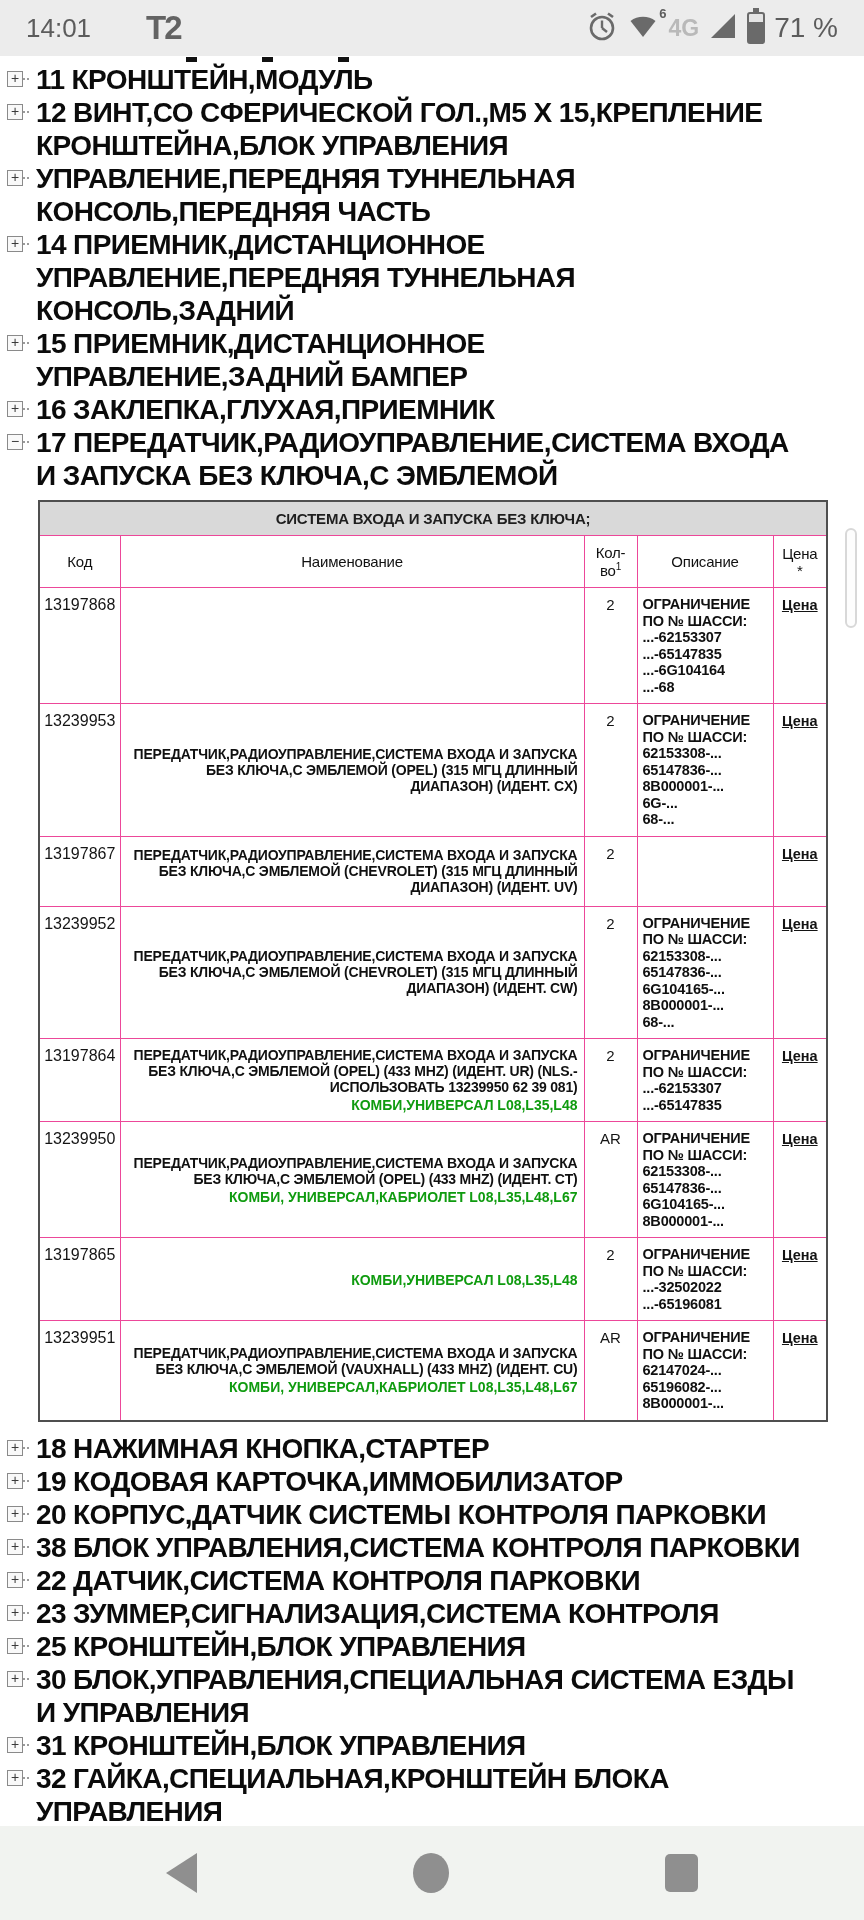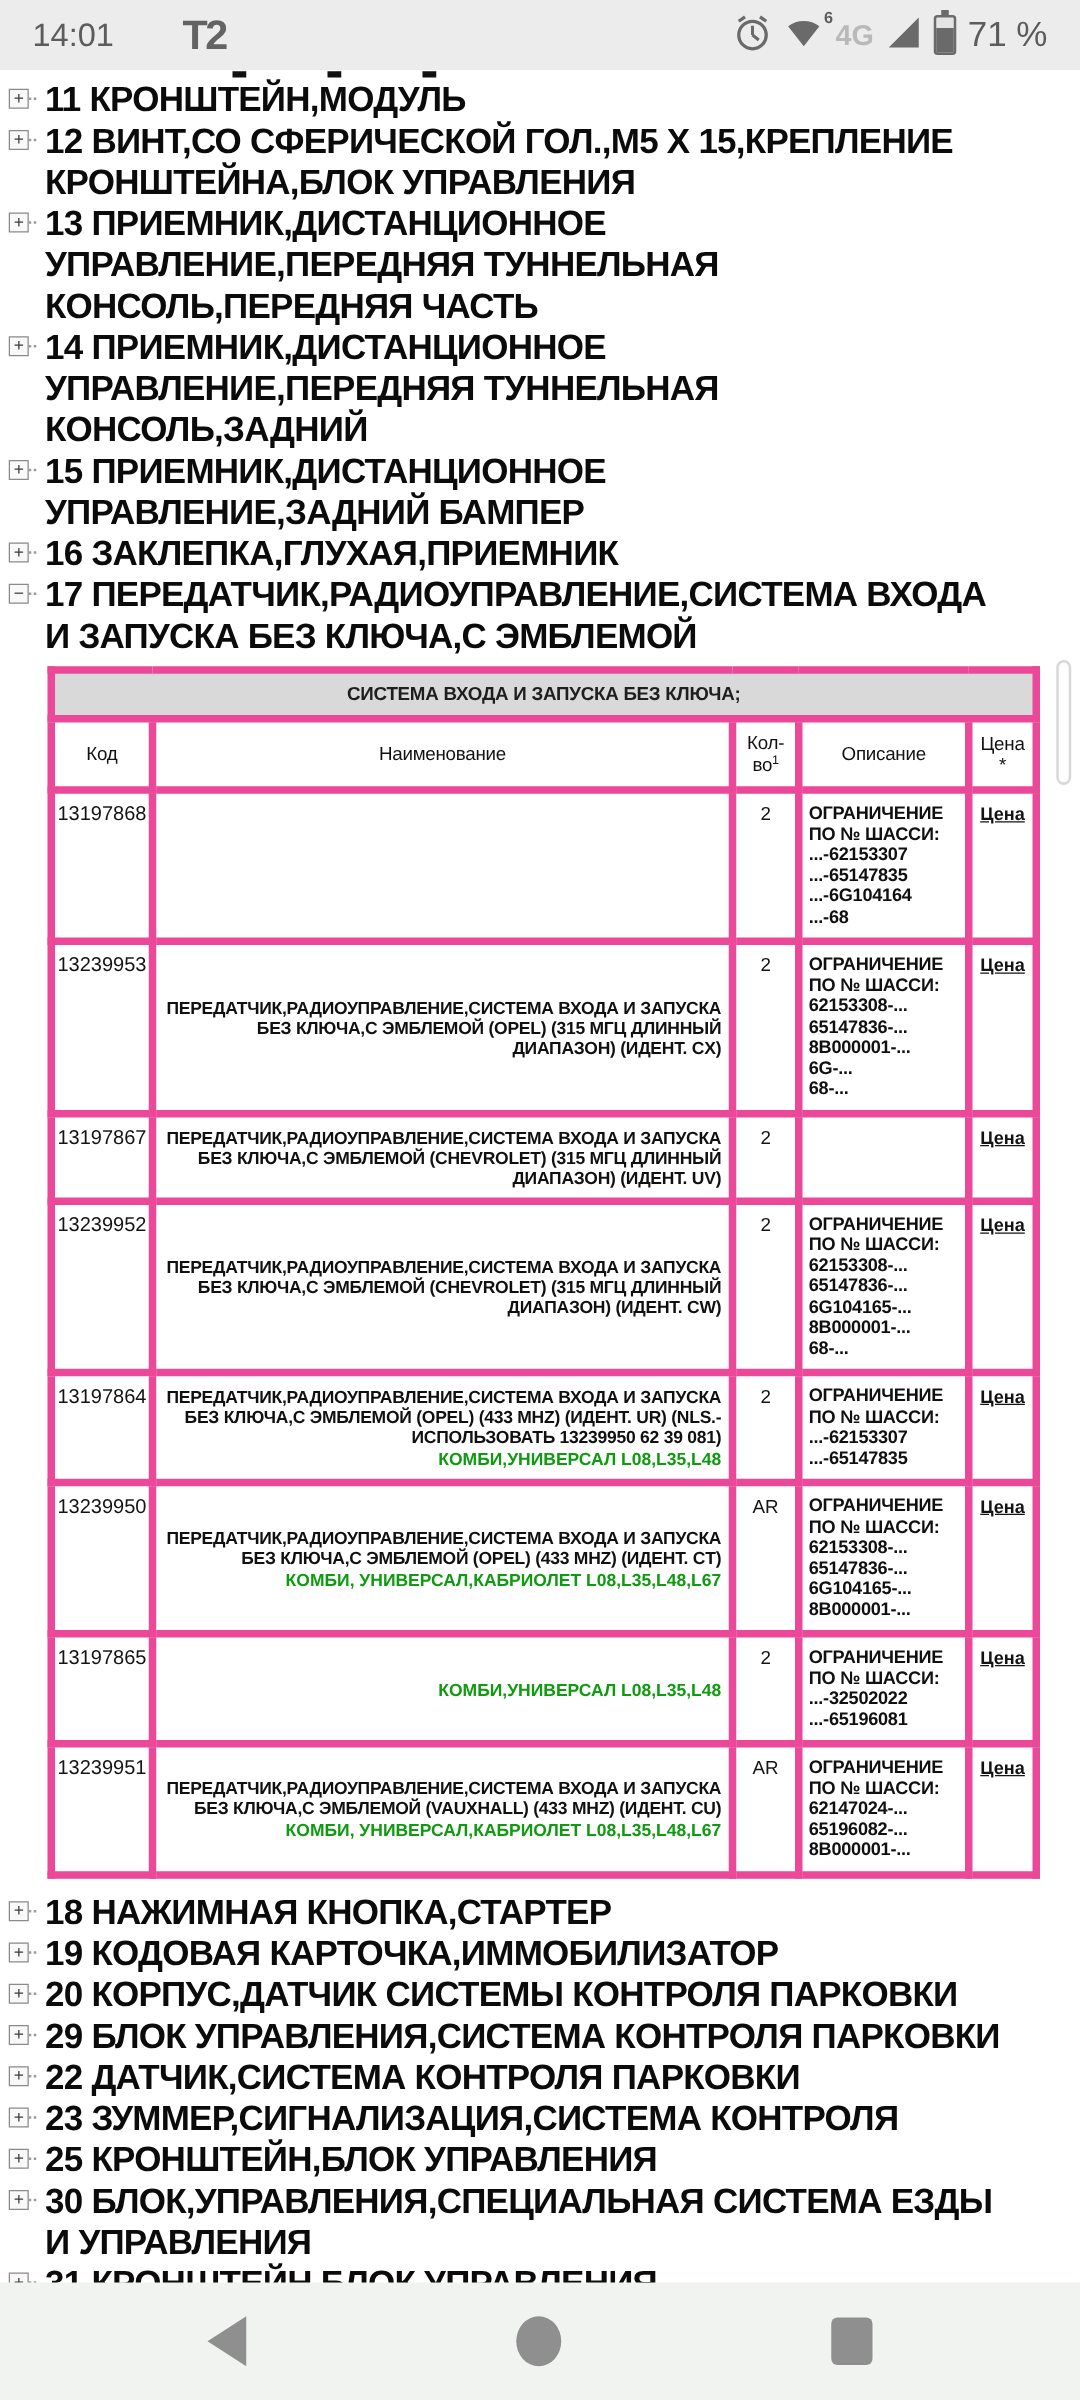--- a/index.html
+++ b/index.html
@@ -41,21 +41,21 @@
     font-size:28px; font-weight:700; line-height:33px; letter-spacing:-0.6px;
     white-space:nowrap; color:#0b0b0b;
   }
 
   
   .tbl-wrap{ margin:8px 0 10px 38px; }
   table.parts-table{
     border-collapse:collapse; table-layout:fixed; width:788px;
     border:2px solid #4f4f4f; background:#fff;
   }
-  .parts-table td, .parts-table th{ border:6px solid #ec4899; box-sizing:border-box;margin-left:27px; }
+  .parts-table td, .parts-table th{ border:1px solid #ec4899; box-sizing:border-box;margin-left:27px; }
   .tbl-caption{
     background:#d9d9d9; text-align:center; font-size:15px; font-weight:700;
     padding:8px 4px; color:#1e1e1e; letter-spacing:-0.2px;
   }
   .parts-table th{
     font-size:15px; font-weight:400; color:#111; padding:8px 2px; vertical-align:middle;
     letter-spacing:-0.2px; background:#fff;
   }
   .parts-table th sup{ font-size:10px; }
   td.c-code{ font-size:16px; text-align:center; vertical-align:top; padding:8px 2px; color:#141414; }
@@ -136,21 +136,20 @@
     <div class="item">
       <span class="tree-icon">+</span>
       <div class="item-lines">
         <div class="pline">12  ВИНТ,СО СФЕРИЧЕСКОЙ ГОЛ.,М5 Х 15,КРЕПЛЕНИЕ</div>
         <div class="pline">КРОНШТЕЙНА,БЛОК УПРАВЛЕНИЯ</div>
       </div>
     </div>
     <div class="item">
       <span class="tree-icon">+</span>
       <div class="item-lines">
-        <div class="pline">13  ПРИЕМНИК,ДИСТАНЦИОННОЕ</div>
         <div class="pline">УПРАВЛЕНИЕ,ПЕРЕДНЯЯ ТУННЕЛЬНАЯ</div>
         <div class="pline">КОНСОЛЬ,ПЕРЕДНЯЯ ЧАСТЬ</div>
       </div>
     </div>
     <div class="item">
       <span class="tree-icon">+</span>
       <div class="item-lines">
         <div class="pline">14  ПРИЕМНИК,ДИСТАНЦИОННОЕ</div>
         <div class="pline">УПРАВЛЕНИЕ,ПЕРЕДНЯЯ ТУННЕЛЬНАЯ</div>
         <div class="pline">КОНСОЛЬ,ЗАДНИЙ</div>
@@ -336,21 +335,21 @@
     </div>
     <div class="item">
       <span class="tree-icon">+</span>
       <div class="item-lines">
         <div class="pline">20  КОРПУС,ДАТЧИК СИСТЕМЫ КОНТРОЛЯ ПАРКОВКИ</div>
       </div>
     </div>
     <div class="item">
       <span class="tree-icon">+</span>
       <div class="item-lines">
-        <div class="pline">29  БЛОК УПРАВЛЕНИЯ,СИСТЕМА КОНТРОЛЯ ПАРКОВКИ</div>
+        <div class="pline">38  БЛОК УПРАВЛЕНИЯ,СИСТЕМА КОНТРОЛЯ ПАРКОВКИ</div>
       </div>
     </div>
     <div class="item">
       <span class="tree-icon">+</span>
       <div class="item-lines">
         <div class="pline">22  ДАТЧИК,СИСТЕМА КОНТРОЛЯ ПАРКОВКИ</div>
       </div>
     </div>
     <div class="item">
       <span class="tree-icon">+</span>

